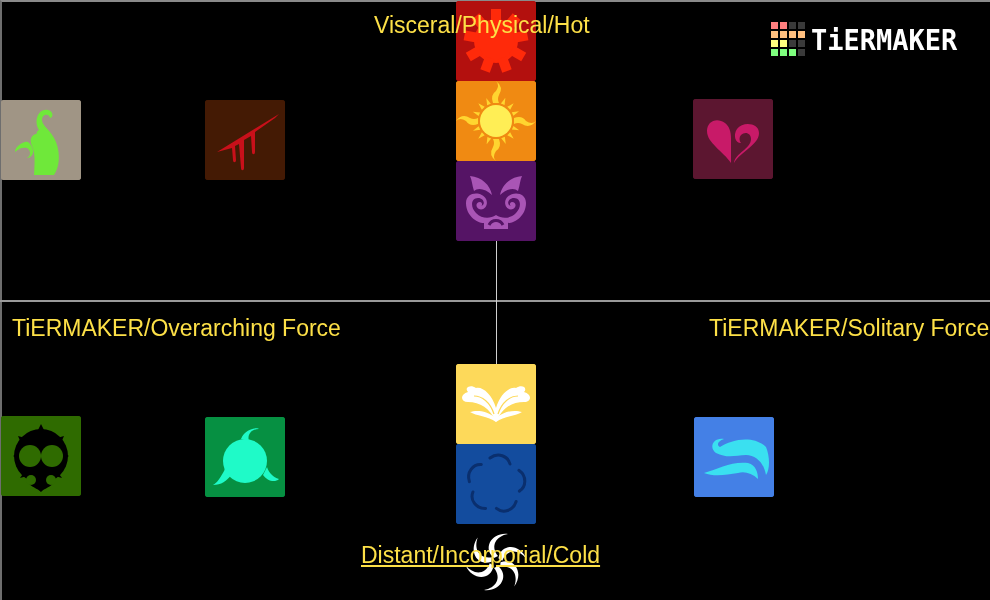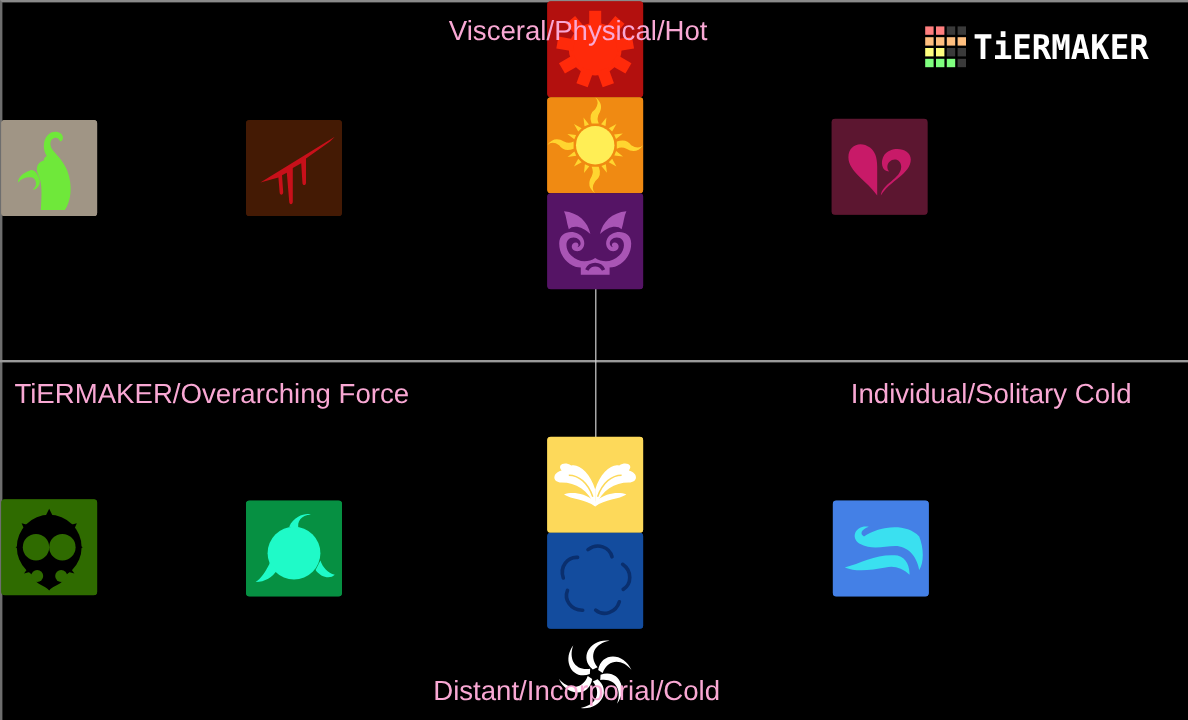--- a/index.html
+++ b/index.html
@@ -1,22 +1,22 @@
 <!DOCTYPE html>
 <html><head>
 <meta charset="utf-8">
 <style>
   html, body { margin: 0; padding: 0; }
   body { width: 990px; height: 600px; background: #000; overflow: hidden; position: relative; font-family: "Liberation Sans", "DejaVu Sans", sans-serif; }
   .frame { position: absolute; left: 0; top: 0; width: 990px; height: 600px; box-sizing: border-box; border-top: 2px solid #8a8a8a; border-left: 2px solid #6e6e6e; }
   .h-axis { position: absolute; left: 0; top: 300px; width: 990px; height: 2px; background: #9a9a9a; }
   .v-axis { position: absolute; left: 496px; top: 240px; width: 1px; height: 125px; background: #d0d0d0; }
-  .label { position: absolute; color: #f9a8d4; font-size: 23px; white-space: nowrap; line-height: 1; }
+  .label { position: absolute; color: #fde047; font-size: 23px; white-space: nowrap; line-height: 1; }
   .lbl-top { left: 374px; top: 14px; }
-  .lbl-bottom { left: 361px; top: 564px; }
+  .lbl-bottom { left: 361px; top: 544px; text-decoration: underline; }
   .lbl-left { left: 12px; top: 317px; }
   .lbl-right { left: 709px; top: 317px; }
   .tile { position: absolute; width: 80px; height: 80px; border-radius: 3px; overflow: hidden; cursor: grab; }
   .tile svg { width: 80px; height: 80px; display: block; }
   .logo { position: absolute; left: 771px; top: 20px; height: 36px; display: flex; align-items: flex-end; }
   .logo-grid { display: grid; grid-template-columns: repeat(4, 7px); grid-gap: 2px; margin-right: 6px; }
   .logo-grid span { width: 7px; height: 7px; display: block; }
   .logo-text { color: #fff; font-family: "DejaVu Sans Mono", monospace; font-weight: bold; font-size: 27px; letter-spacing: 0px; transform: scaleY(1.05); }
   .spiral { position: absolute; left: 464px; top: 528px; width: 64px; height: 68px; }
 </style>
@@ -212,14 +212,14 @@
       <path d="M-2 -4 C-14 -14 -4 -30 12 -28 C0 -26 -6 -16 2 -6 Z" transform="rotate(120)"></path>
       <path d="M-2 -4 C-14 -14 -4 -30 12 -28 C0 -26 -6 -16 2 -6 Z" transform="rotate(180)"></path>
       <path d="M-2 -4 C-14 -14 -4 -30 12 -28 C0 -26 -6 -16 2 -6 Z" transform="rotate(240)"></path>
       <path d="M-2 -4 C-14 -14 -4 -30 12 -28 C0 -26 -6 -16 2 -6 Z" transform="rotate(300)"></path>
     </g>
   </svg>
 </div>
 
 <div class="label lbl-top">Visceral/Physical/Hot</div>
 <div class="label lbl-left">TiERMAKER/Overarching Force</div>
-<div class="label lbl-right">Individual/Solitary Cold</div>
+<div class="label lbl-right">TiERMAKER/Solitary Force</div>
 <div class="label lbl-bottom">Distant/Incorporial/Cold</div>
 
 </body></html>

